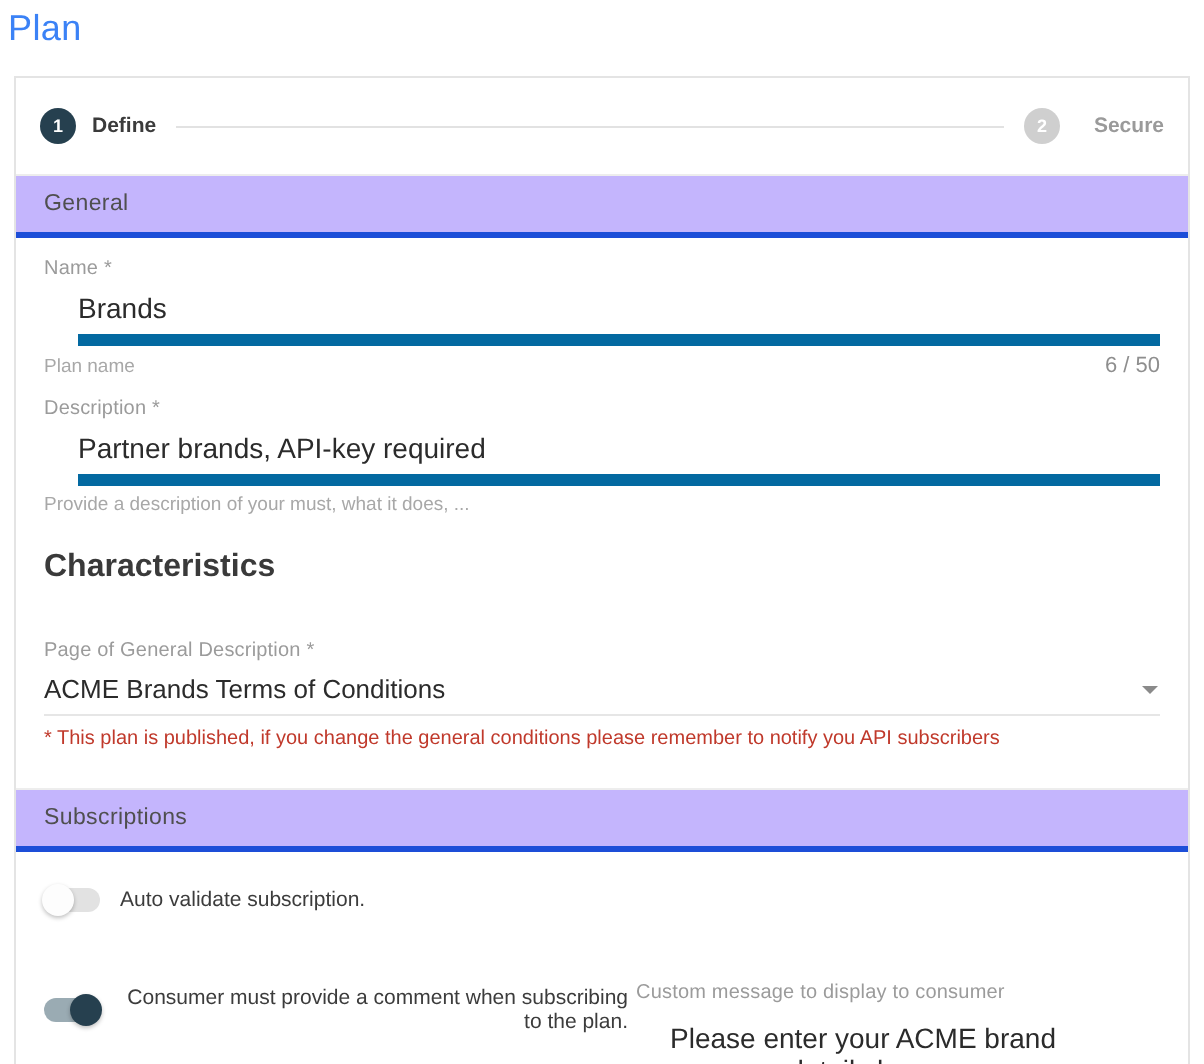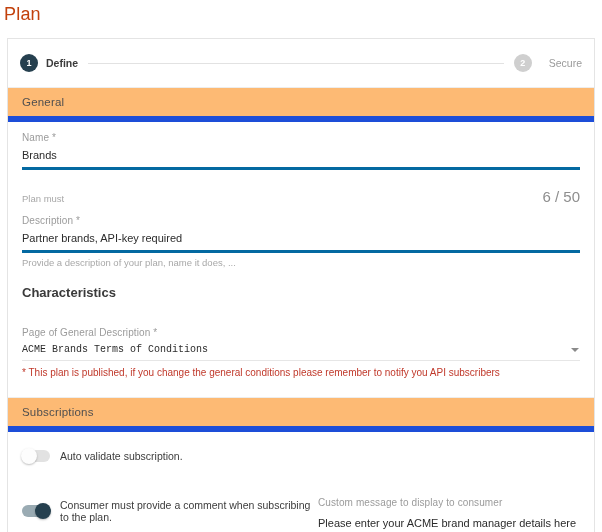--- a/index.html
+++ b/index.html
@@ -12,21 +12,21 @@
     height: 532px;
     overflow: hidden;
     font-family: "Liberation Sans", sans-serif;
     color: #333333;
     -webkit-font-smoothing: antialiased;
   }
 
   .page-title {
     font-size: 18px;
     font-weight: 400;
-    color: #c2410c;
+    color: #3b82f6;
     margin: 4px 0 0 4px;
     letter-spacing: 0.2px;
   }
 
   
   .card {
     margin: 13px 7px 0 7px;
     border: 1px solid #e4e4e4;
     background: #ffffff;
     box-sizing: border-box;
@@ -57,34 +57,34 @@
     flex: 0 0 auto;
   }
   .step-bubble.active { background: #26404f; }
   .step-bubble.inactive { background: #cfcfcf; }
   .step-label {
     font-size: 10.5px;
     margin-left: 8px;
     white-space: nowrap;
   }
   .step-label.active { color: #3b3b3b; font-weight: 600; }
-  .step-label.inactive { color: #9a9a9a; font-weight: 400; margin-left: 17px; }
+  .step-label.inactive { color: #9a9a9a; font-weight: 700; margin-left: 17px; }
   .step-connector {
     flex: 1 1 auto;
     height: 1px;
     background: #e2e2e2;
     margin: 0 10px;
   }
 
   
   .card-body { padding: 0; }
 
   .section-header {
-    background: #fdba74;
-    border-bottom: 6px solid #1d4ed8;
+    background: #c4b5fd;
+    border-bottom: 3px solid #1d4ed8;
     border-top: 1px solid #ededed;
     padding: 8px 14px 8px 14px;
     font-size: 11.5px;
     color: #4f4f4f;
     letter-spacing: 0.2px;
   }
   .section-header.first { border-top: none; }
 
   .section-content {
     padding: 10px 14px 8px 14px;
@@ -92,62 +92,61 @@
 
   
   .field { margin-bottom: 10px; }
   .field-label {
     font-size: 10px;
     color: #9b9b9b;
     margin-bottom: 4px;
     letter-spacing: 0.1px;
   }
   .field-input {
-    font-size: 11px;
+    font-size: 14px;
     color: #2b2b2b;
     padding: 2px 0 5px 0;
-    border-bottom: 3px solid #0369a1;
+    border-bottom: 6px solid #0369a1;
     min-height: 13px;
+    margin-left: 17px;
   }
   .field-input.placeholder { color: #b4b4b4; }
   .field-foot {
     display: flex;
     justify-content: space-between;
     align-items: baseline;
     margin-top: 4px;
   }
   .field-hint {
     font-size: 9.5px;
     color: #a8a8a8;
   }
   .field-counter {
-    font-size: 15px;
+    font-size: 11px;
     color: #8e8e8e;
     white-space: nowrap;
-    margin-top: 14px;
   }
 
   .sub-heading {
-    font-size: 13px;
+    font-size: 16px;
     font-weight: 700;
     color: #3a3a3a;
     margin: 17px 0 9px 0;
   }
 
   .select-row {
     display: flex;
     align-items: center;
     border-bottom: 1px solid #e6e6e6;
     padding: 2px 0 5px 0;
   }
   .select-value {
     flex: 1 1 auto;
-    font-size: 10px;
+    font-size: 13px;
     color: #2b2b2b;
-    font-family: Liberation Mono, monospace;
   }
   .chevron-down {
     width: 0;
     height: 0;
     border-left: 4px solid transparent;
     border-right: 4px solid transparent;
     border-top: 4px solid #8a8a8a;
     flex: 0 0 auto;
     margin-right: 1px;
   }
@@ -156,20 +155,21 @@
     color: #c0392b;
     margin-top: 5px;
     line-height: 1.3;
   }
 
   
   .toggle-row {
     display: flex;
     align-items: center;
     margin: 8px 0 0 0;
+    text-align: right;
   }
   .toggle {
     position: relative;
     width: 28px;
     height: 12px;
     border-radius: 7px;
     flex: 0 0 auto;
   }
   .toggle.off { background: #e2e2e2; }
   .toggle.on  { background: #9aabb3; }
@@ -217,30 +217,30 @@
 
   <div class="card-body">
 
     <div class="section-header first">General</div>
     <div class="section-content">
 
       <div class="field">
         <div class="field-label">Name *</div>
         <div class="field-input">Brands</div>
         <div class="field-foot">
-          <div class="field-hint">Plan must</div>
+          <div class="field-hint">Plan name</div>
           <div class="field-counter">6 / 50</div>
         </div>
       </div>
 
       <div class="field">
         <div class="field-label">Description *</div>
         <div class="field-input">Partner brands, API-key required</div>
         <div class="field-foot">
-          <div class="field-hint">Provide a description of your plan, name it does, ...</div>
+          <div class="field-hint">Provide a description of your must, what it does, ...</div>
         </div>
       </div>
 
       <div class="sub-heading">Characteristics</div>
     </div>
 
     <div class="section-content">
       <div class="field">
         <div class="field-label">Page of General Description *</div>
         <div class="select-row">

